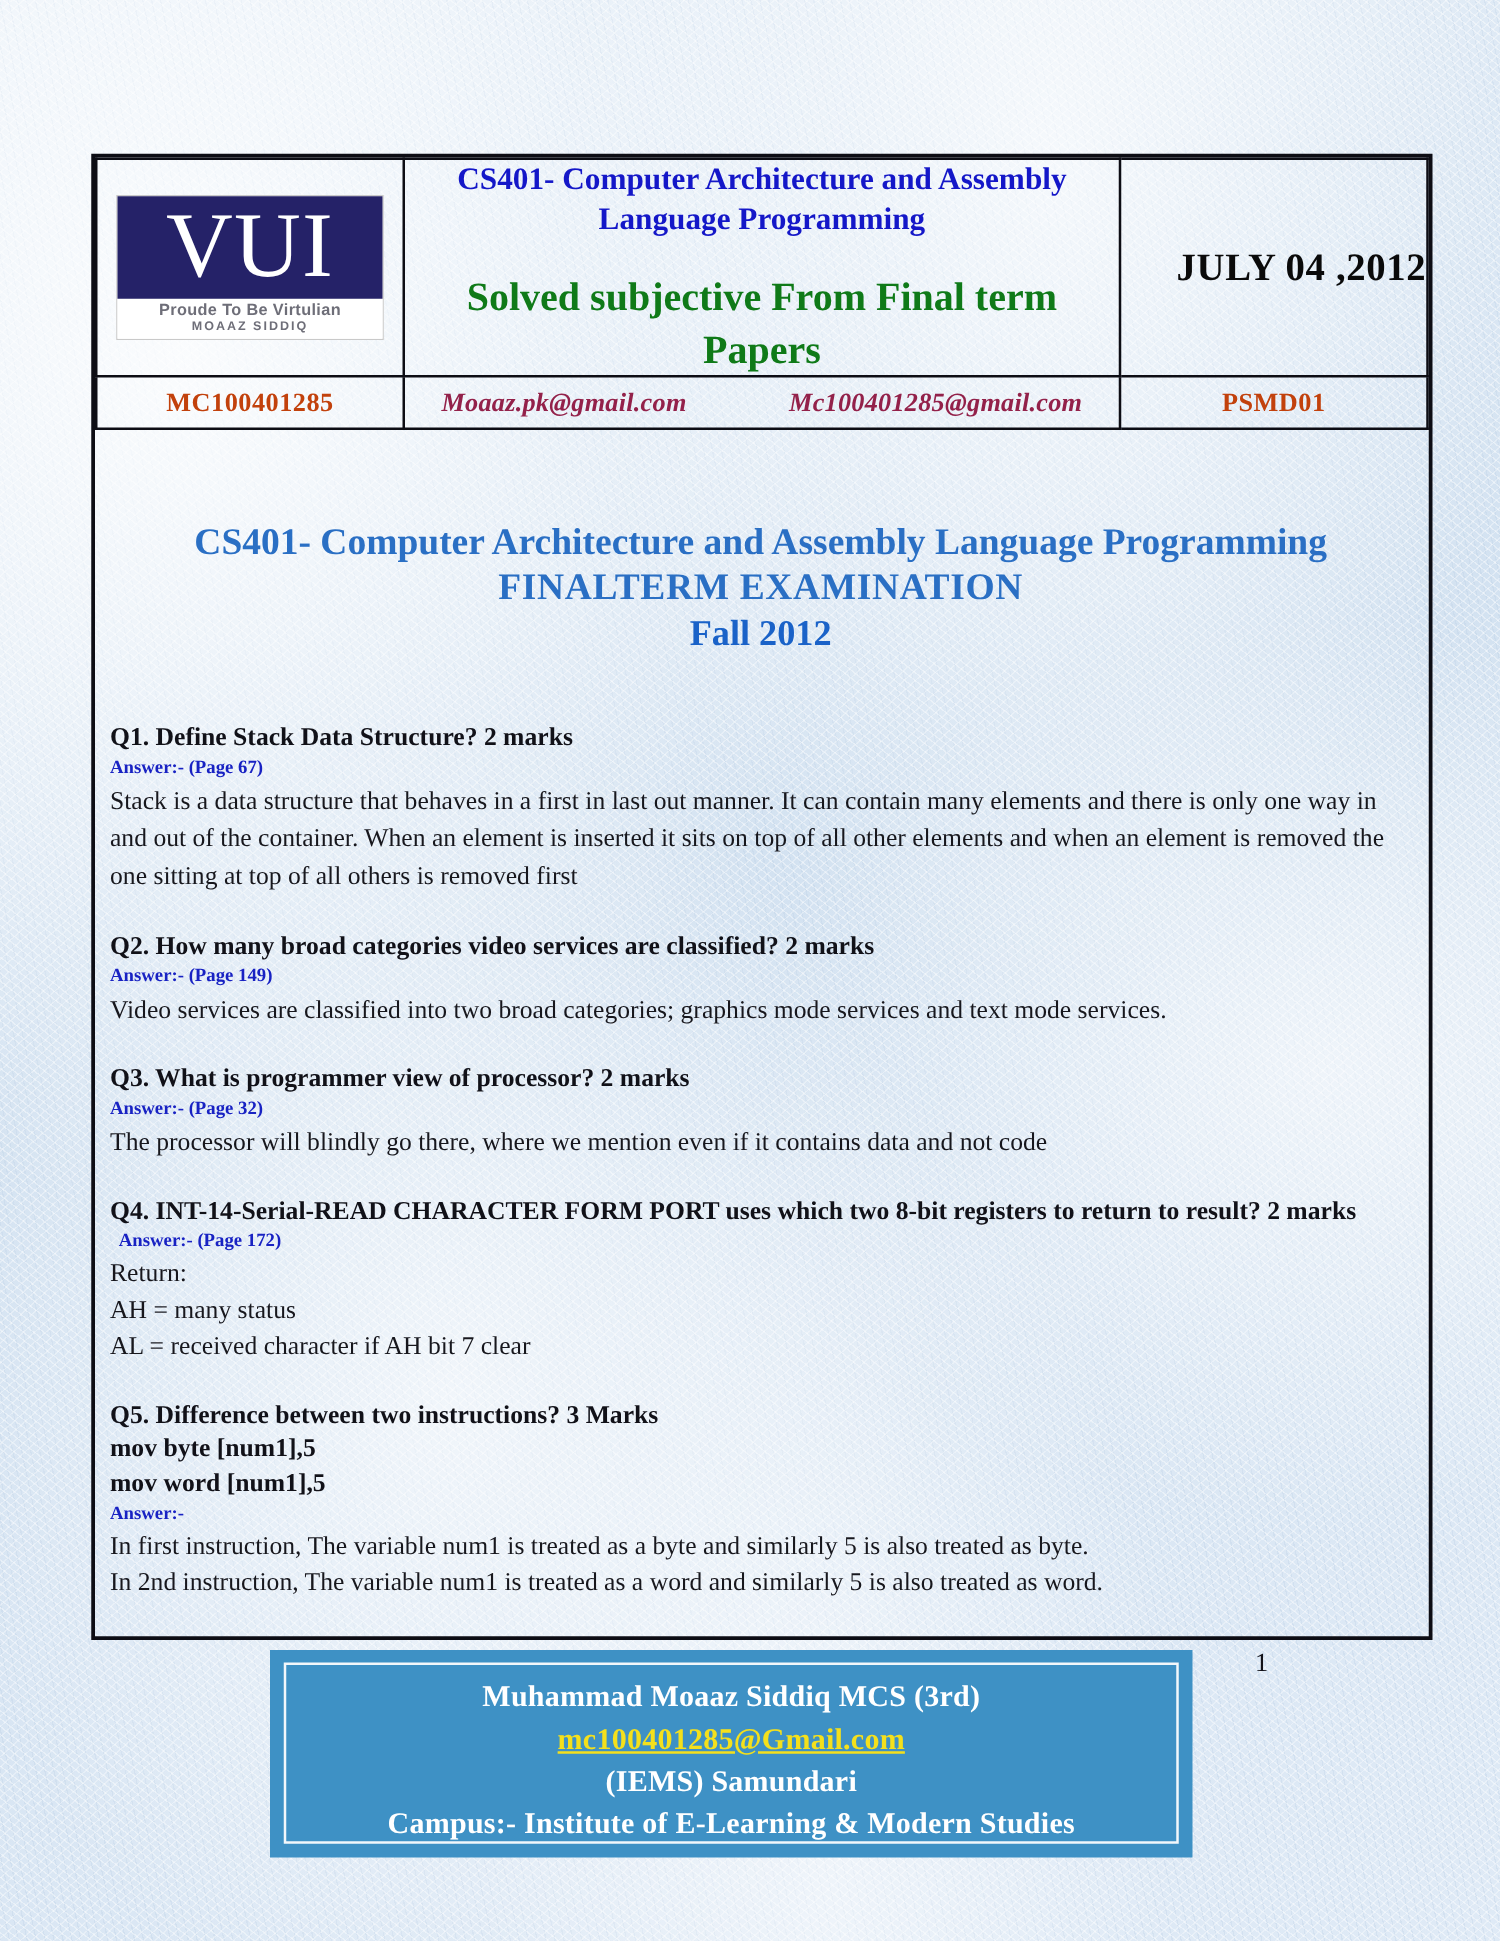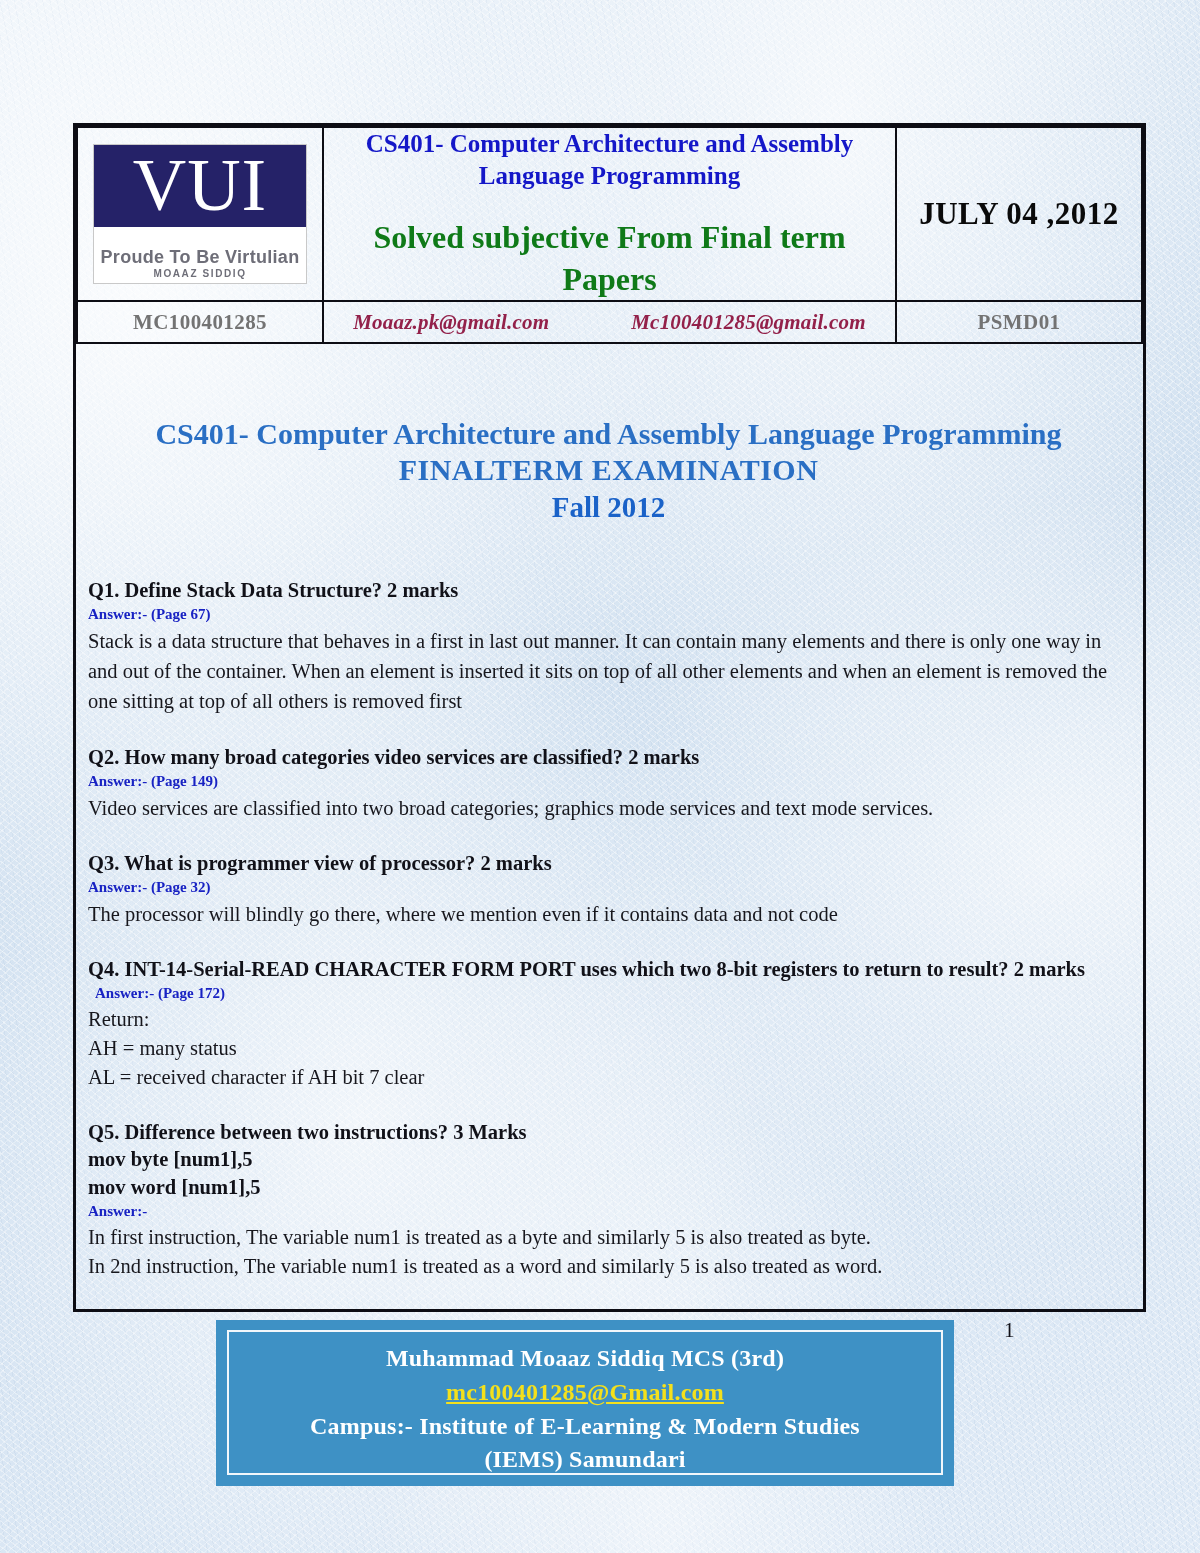--- a/index.html
+++ b/index.html
@@ -43,21 +43,21 @@
     border-collapse: collapse;
     table-layout: fixed;
   }
   .hdr-table td {
     border: 2px solid #0d0d14;
     padding: 0;
     vertical-align: middle;
   }
   .c-logo   { width: 244px; height: 150px; text-align: center; }
   .c-title  { height: 150px; text-align: center; }
-  .c-date   { width: 244px; height: 150px; text-align: center; }
+  .c-date   { width: 244px; height: 150px; text-align: right; }
   .r2 td    { height: 40px; text-align: center; }
 
   
   .logo-wrap {
     display: inline-block;
     width: 212px;
     background: #ffffff;
     padding: 0;
     line-height: 0;
     border: 1px solid #c9c9c9;
@@ -76,26 +76,26 @@
     font-size: 74px;
     letter-spacing: 1px;
     color: #ffffff;
     line-height: 1;
     text-align: center;
     font-weight: 400;
   }
   .logo-tag1 {
     font-family: "Liberation Sans", sans-serif;
     font-weight: bold;
-    font-size: 18px;
+    font-size: 13px;
     color: #6e6e78;
     line-height: 1.15;
     letter-spacing: 0.3px;
     background: #ffffff;
-    padding-top: 20px;
+    padding-top: 2px;
   }
   .logo-tag2 {
     font-family: "Liberation Sans", sans-serif;
     font-weight: bold;
     font-size: 10px;
     color: #6e6e78;
     line-height: 1.2;
     letter-spacing: 1.6px;
     background: #ffffff;
     padding-bottom: 3px;
@@ -121,21 +121,21 @@
     font-family: "Liberation Serif", serif;
     font-weight: bold;
     font-size: 31px;
     color: #0a0a0a;
     letter-spacing: 0.5px;
   }
   .id-blue {
     font-family: "Liberation Serif", serif;
     font-weight: bold;
     font-size: 21px;
-    color: #737373;
+    color: #c2410c;
     letter-spacing: 0.4px;
   }
   .mail-row {
     text-align: center;
     margin-left: 16px;
   }
   .mail-script {
     font-family: "Liberation Serif", serif;
     font-style: italic;
     font-weight: bold;
@@ -341,16 +341,16 @@
 </div>
 
 <div id="page-number">1</div>
 
 <div id="footer-box">
   <div id="footer-inner">
     <div class="f-line">Muhammad Moaaz  Siddiq MCS (3rd)</div>
     <div>
       <span class="f-mail">mc100401285@Gmail.com</span>
     </div>
+    <div class="f-line">(IEMS) Samundari</div>
     <div class="f-line">Campus:- Institute of E-Learning &amp; Modern Studies</div>
-    <div class="f-line">(IEMS) Samundari</div>
   </div>
 </div>
 
 </body></html>

